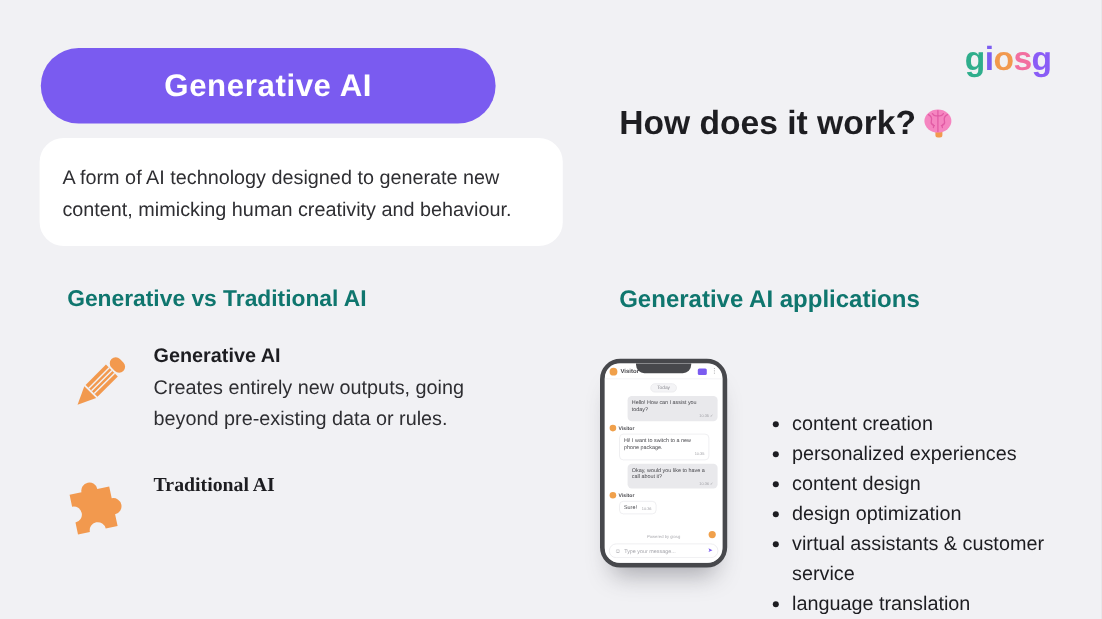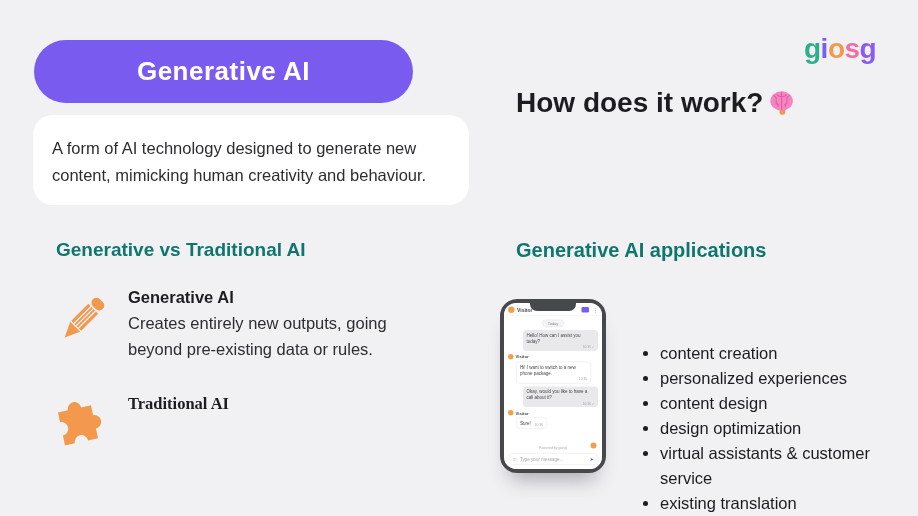--- a/index.html
+++ b/index.html
@@ -126,21 +126,21 @@
   </div>
 
   <div class="h2 h-apps">Generative AI applications</div>
 
   <ul class="apps-list">
     <li>content creation</li>
     <li>personalized experiences</li>
     <li>content design</li>
     <li>design optimization</li>
     <li>virtual assistants &amp; customer service</li>
-    <li>existing translation</li>
+    <li>language translation</li>
   </ul>
 
   <div class="phone">
     <div class="notch"></div>
     <div class="screen">
       <div class="chat">
 
         <div class="chat-header">
           <div class="avatar"></div>
           <div class="chat-name">Visitor</div>

